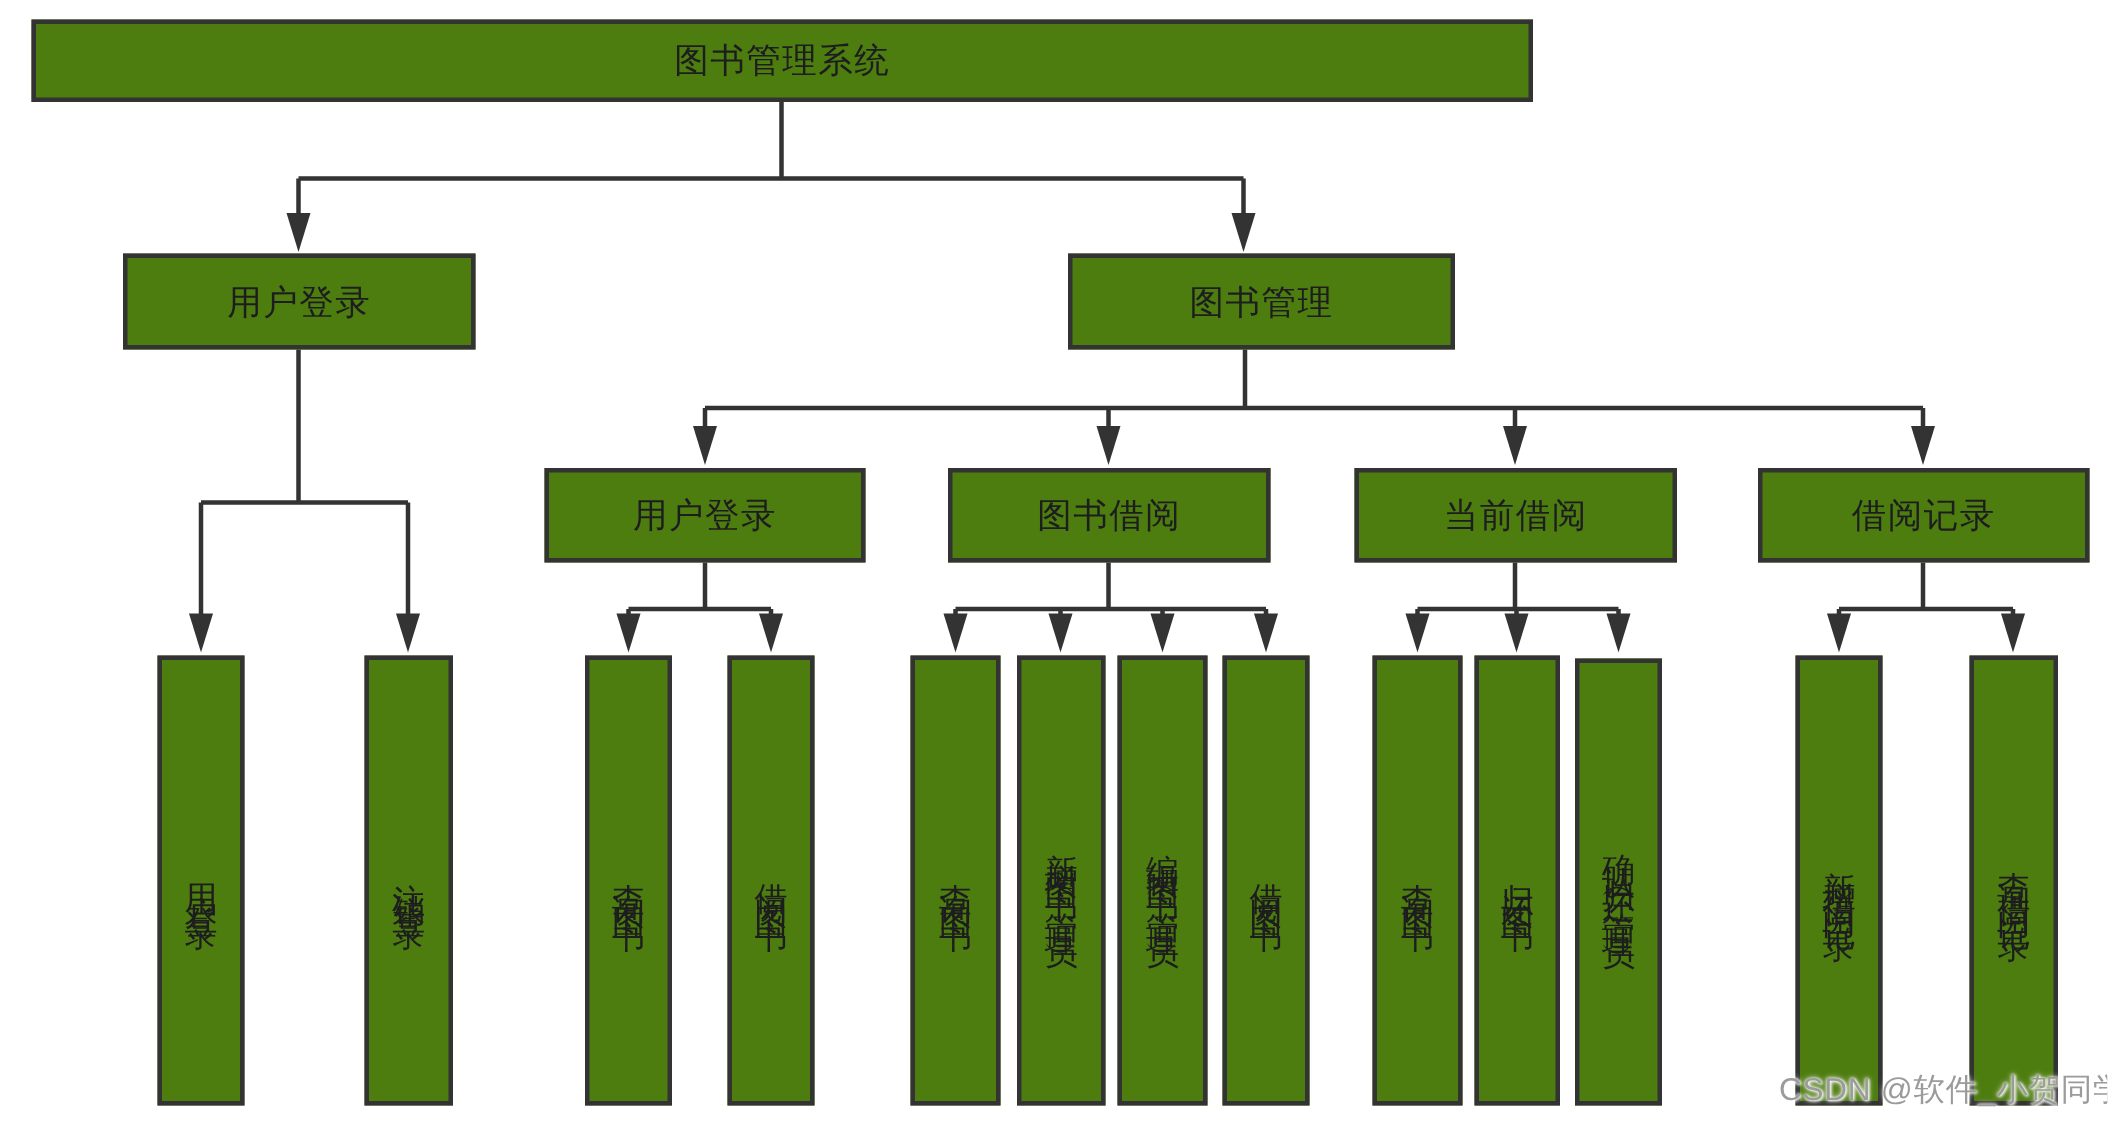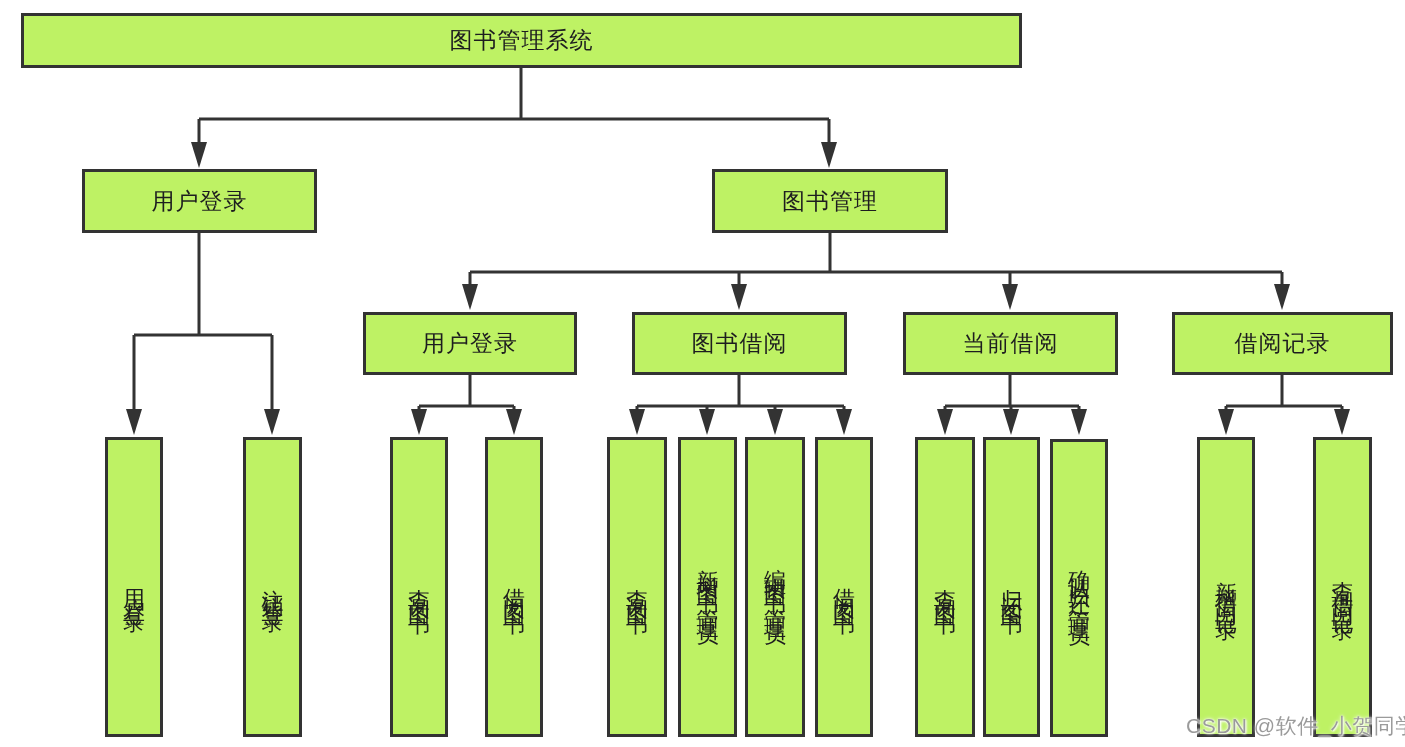--- a/index.html
+++ b/index.html
@@ -20,21 +20,21 @@
   }
   svg.connectors{
     position:absolute;left:0;top:0;width:1405px;height:747px;
     z-index:0;
   }
   svg.connectors path{stroke:var(--line);stroke-width:3;fill:none;}
   svg.connectors polygon{fill:var(--line);stroke:none;}
   .node{
     position:absolute;
     box-sizing:border-box;
-    background:#bef264;
+    background:#4d7c0f;
     border:3px solid var(--border);
     display:flex;align-items:center;justify-content:center;
     z-index:1;
     font-size:23px;
     letter-spacing:1px;
     white-space:nowrap;
   }
   .leaf{
     writing-mode:vertical-rl;
     text-orientation:mixed;
@@ -91,21 +91,21 @@
     <polygon points="1071,409 1087,409 1079,435"></polygon>
 
     <path d="M1282,375 V406 M1226,406 H1342 M1226,406 V414 M1342,406 V414"></path>
     <polygon points="1218,409 1234,409 1226,435"></polygon>
     <polygon points="1334,409 1350,409 1342,435"></polygon>
   </svg>
 
   <div class="node" style="left:21px;top:13px;width:1001px;height:55px;">图书管理系统</div>
 
   <div class="node" style="left:82px;top:169px;width:235px;height:64px;">用户登录</div>
-  <div class="node" style="left:712px;top:169px;width:236px;height:64px;">图书管理</div>
+  <div class="node" style="left:712px;top:169px;width:258px;height:64px;">图书管理</div>
 
   <div class="node" style="left:363px;top:312px;width:214px;height:63px;">用户登录</div>
   <div class="node" style="left:632px;top:312px;width:215px;height:63px;">图书借阅</div>
   <div class="node" style="left:903px;top:312px;width:215px;height:63px;">当前借阅</div>
   <div class="node" style="left:1172px;top:312px;width:221px;height:63px;">借阅记录</div>
 
   <div class="node leaf" style="left:105px;top:437px;width:58px;height:300px;">用户登录</div>
   <div class="node leaf" style="left:243px;top:437px;width:59px;height:300px;">注销登录</div>
 
   <div class="node leaf" style="left:390px;top:437px;width:58px;height:300px;">查询图书</div>

